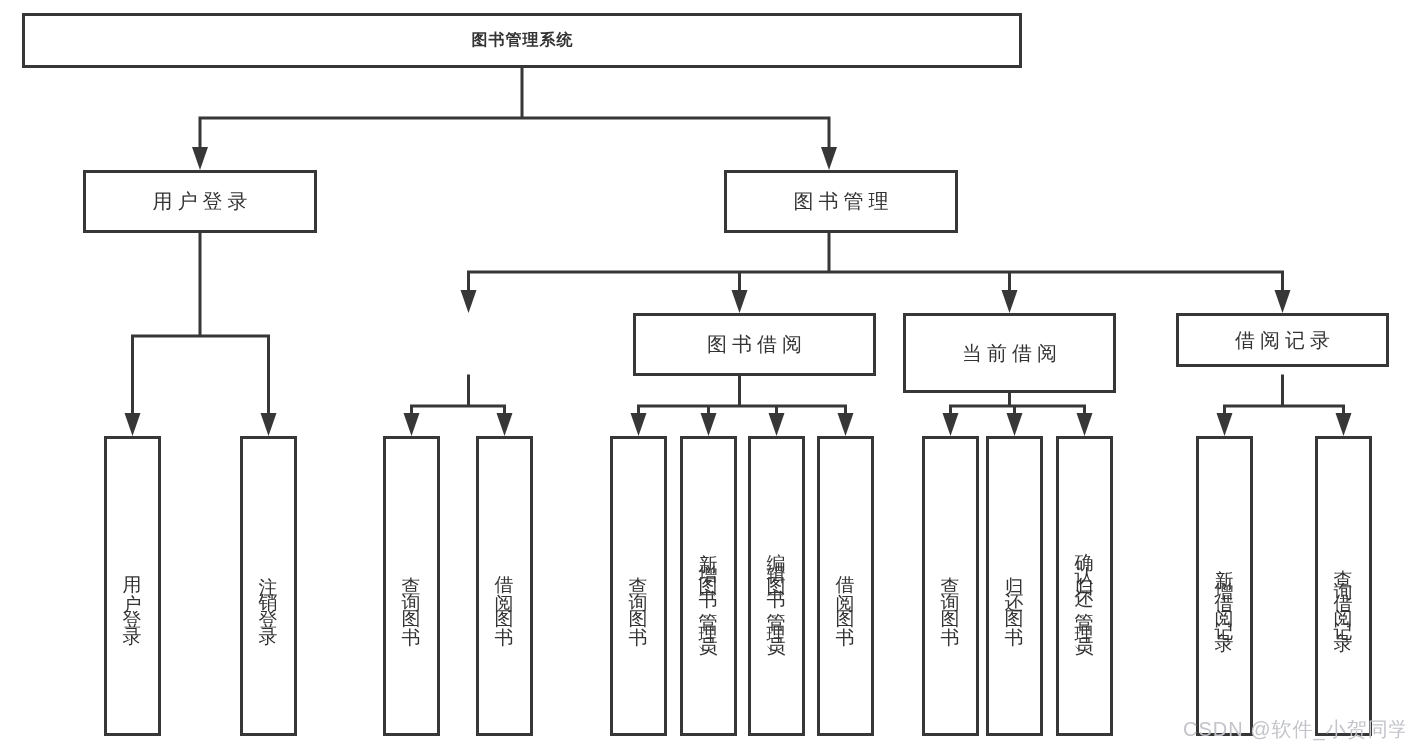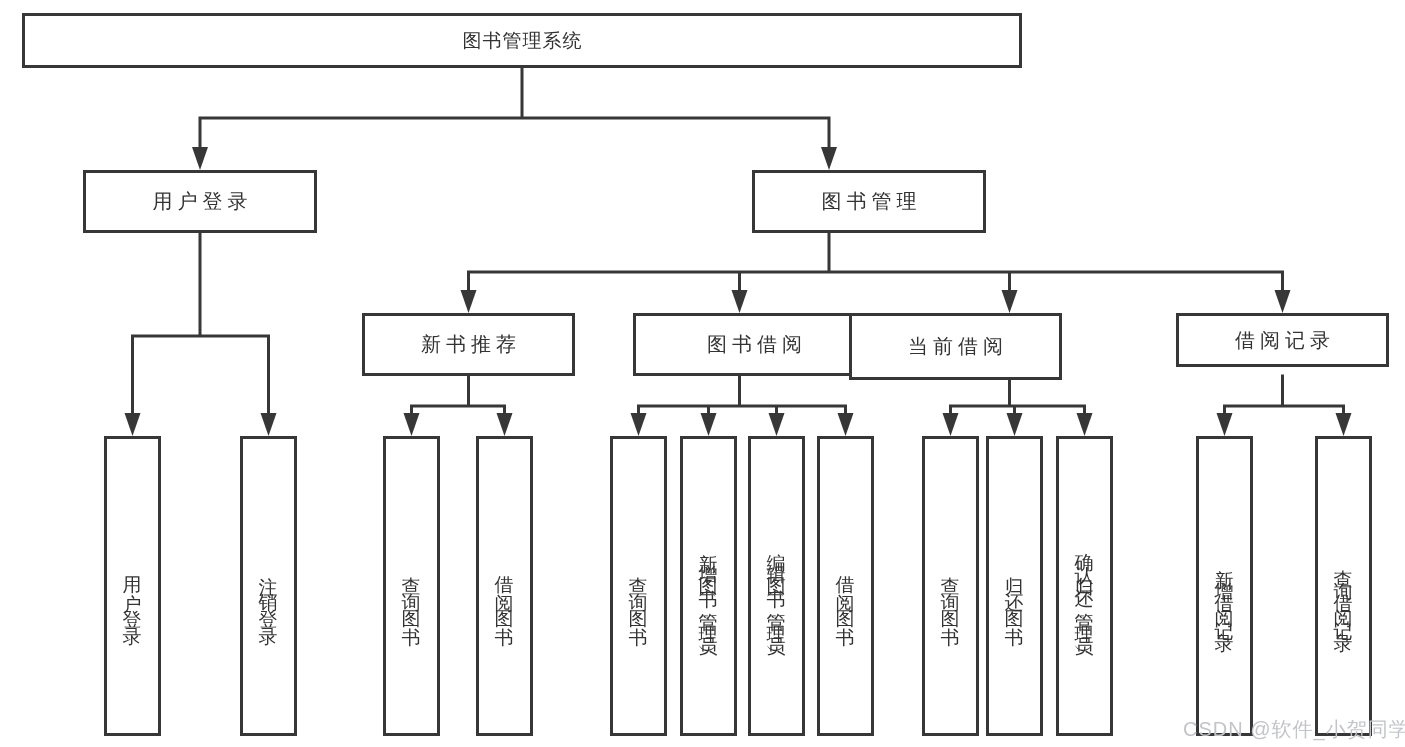--- a/index.html
+++ b/index.html
@@ -14,21 +14,21 @@
     font-family:"Liberation Sans","DejaVu Sans",sans-serif;color:var(--text);
     overflow:hidden;
   }
   svg.wires{position:absolute;left:0;top:0;}
   .node{
     position:absolute;background:#fff;border:3px solid var(--line);
     box-sizing:border-box;display:flex;align-items:center;justify-content:center;
     z-index:2;
   }
   .node.hbox span{font-size:20px;letter-spacing:5px;margin-right:-5px;white-space:nowrap;}
-  .node.rootbox span{font-size:19px;letter-spacing:1px;margin-right:-1px;}
+  .node.rootbox span{font-size:16px;letter-spacing:1px;margin-right:-1px;font-weight:bold;}
   .leaf{top:436px;width:57px;height:300px;}
   .leaf span{
     writing-mode:vertical-rl;text-orientation:mixed;
     font-size:19px;line-height:1;white-space:nowrap;
   }
   .leaf.s span{letter-spacing:17px;margin-bottom:-17px;}
   .leaf.m span{letter-spacing:13px;margin-bottom:-13px;}
   .leaf.l span{letter-spacing:12px;margin-bottom:-12px;}
   .watermark{
     position:absolute;left:1183px;top:716px;z-index:5;
@@ -80,31 +80,28 @@
       </g>
   </svg>
 
   <div class="node rootbox" style="left:22px;top:13px;width:1000px;height:55px">
     <span>图书管理系统</span>
   </div>
 
   <div class="node hbox" style="left:83px;top:170px;width:234px;height:63px">
     <span>用户登录</span>
   </div>
-  <div class="node hbox" style="left:752px;top:170px;width:234px;height:63px">
+  <div class="node hbox" style="left:724px;top:170px;width:234px;height:63px">
     <span>图书管理</span>
   </div>
 
-  <div class="node hbox" style="left:362px;top:313px;width:213px;height:63px">
-    <span>新书推荐</span>
-  </div>
   <div class="node hbox" style="left:633px;top:313px;width:243px;height:63px">
     <span>图书借阅</span>
   </div>
-  <div class="node hbox" style="left:849px;top:313px;width:213px;height:67px">
+  <div class="node hbox" style="left:903px;top:313px;width:213px;height:80px">
     <span>当前借阅</span>
   </div>
   <div class="node hbox" style="left:1176px;top:313px;width:213px;height:54px">
     <span>借阅记录</span>
   </div>
 
   <div class="node leaf s" style="left:104px">
     <span>用户登录</span>
   </div>
   <div class="node leaf s" style="left:240px">

